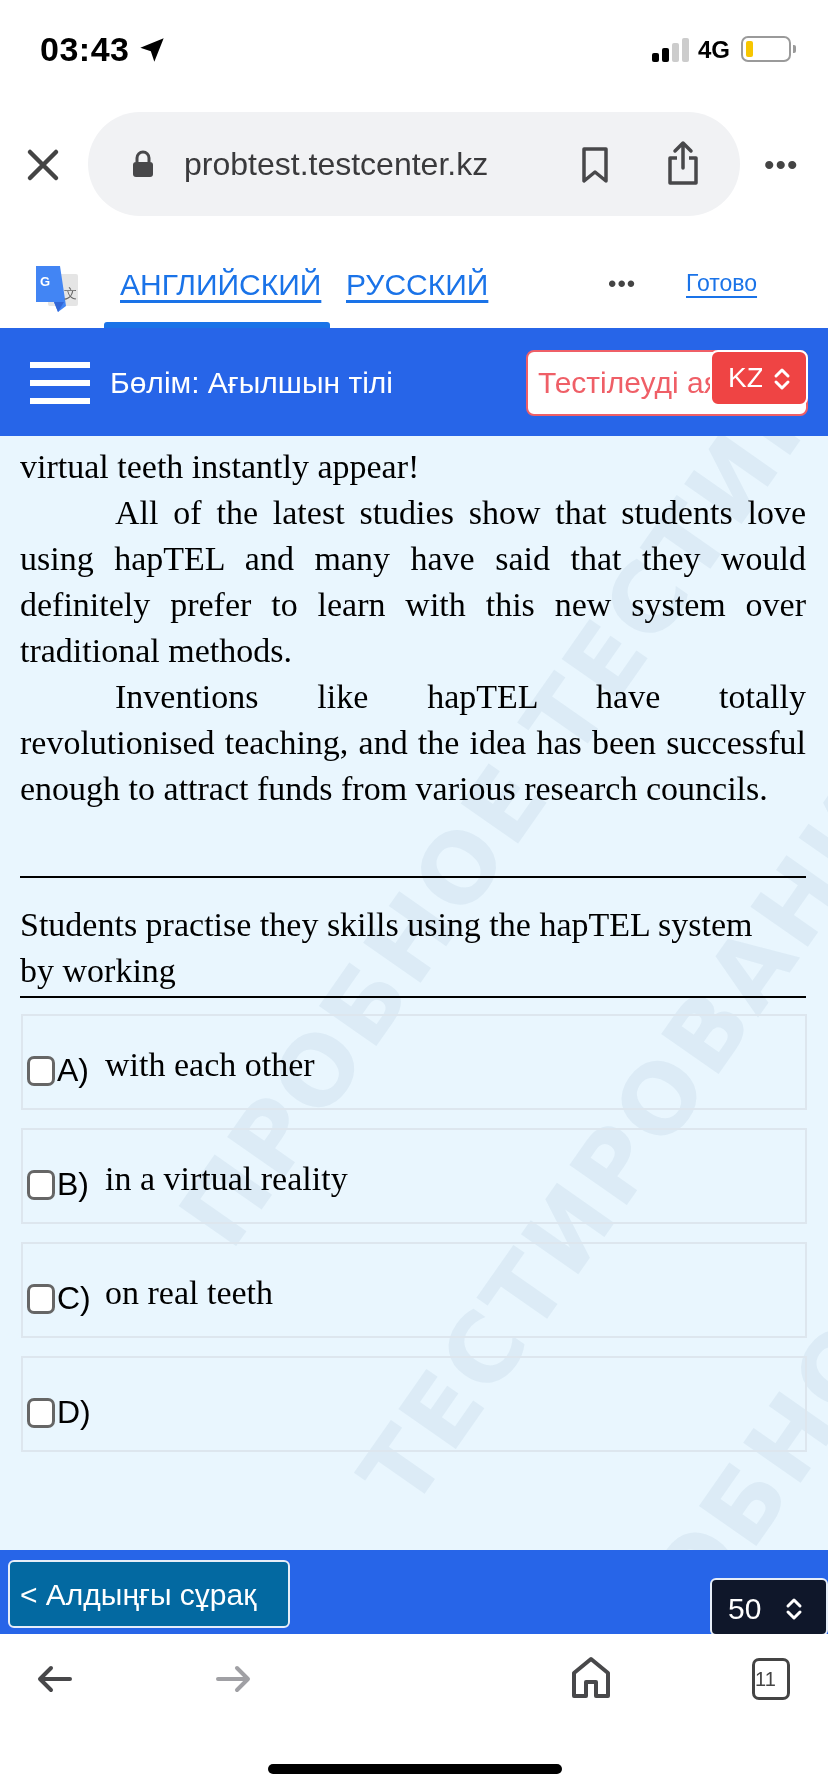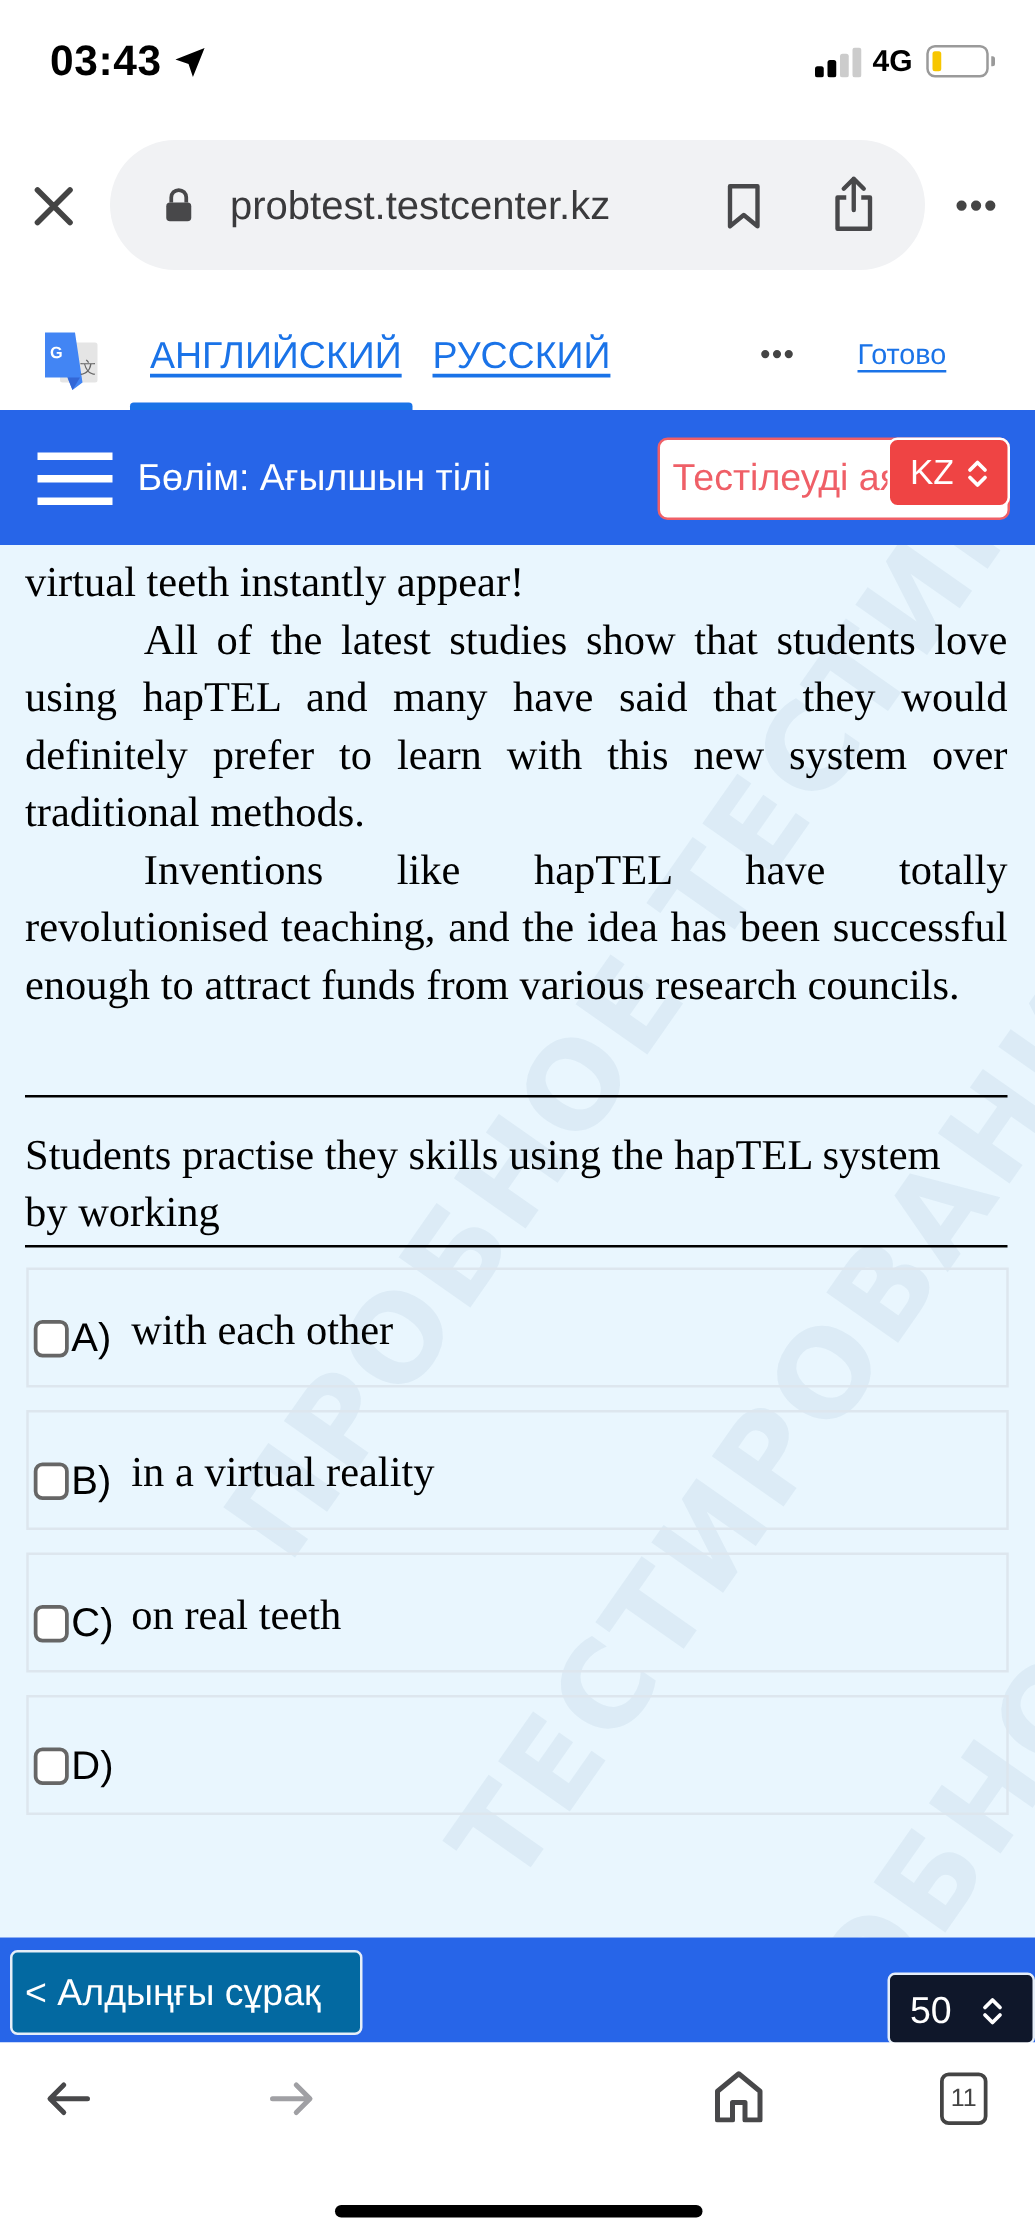--- a/index.html
+++ b/index.html
@@ -62,21 +62,21 @@
 
   
   .app-footer { position: absolute; top: 1550px; left: 0; width: 828px; height: 84px; background: #2765e8; }
   .prev-btn { position: absolute; left: 8px; top: 10px; width: 282px; height: 68px; background: #0369a1; border: 2px solid #e6eef8; border-radius: 6px; color: #fff; font-size: 30px; padding: 16px 0 0 10px; white-space: nowrap; }
   .qnum-select { position: absolute; left: 710px; top: 14px; width: 118px; height: 58px; background: #0f172a; border: 2px solid #e6eef8; border-radius: 6px; margin-top: 14px; }
   .qnum-text { position: absolute; left: 16px; top: 12px; font-size: 30px; color: #fff; }
 
   
   .browser-toolbar { position: absolute; top: 1634px; left: 0; width: 828px; height: 100px; background: #fff; }
   .tb-icon { position: absolute; }
-  .tabs-count { position: absolute; left: 752px; top: 24px; width: 38px; height: 42px; border: 3px solid #444; border-radius: 7px; font-size: 20px; text-align: center; line-height: 36px; color: #444; }
+  .tabs-count { position: absolute; left: 752px; top: 24px; width: 38px; height: 42px; border: 3px solid #444; border-radius: 7px; font-size: 20px; text-align: left; line-height: 36px; color: #444; }
   .home-indicator { position: absolute; top: 1764px; left: 268px; width: 294px; height: 10px; background: #000; border-radius: 5px; }
 </style>
 </head>
 <body>
 
 <div class="status-bar">
   <span class="status-time">03:43</span>
   <svg class="loc-arrow" viewBox="0 0 24 24">
       <path d="M22 2 L2 10 L11 13 L14 22 Z" fill="#000"></path>
     </svg>

